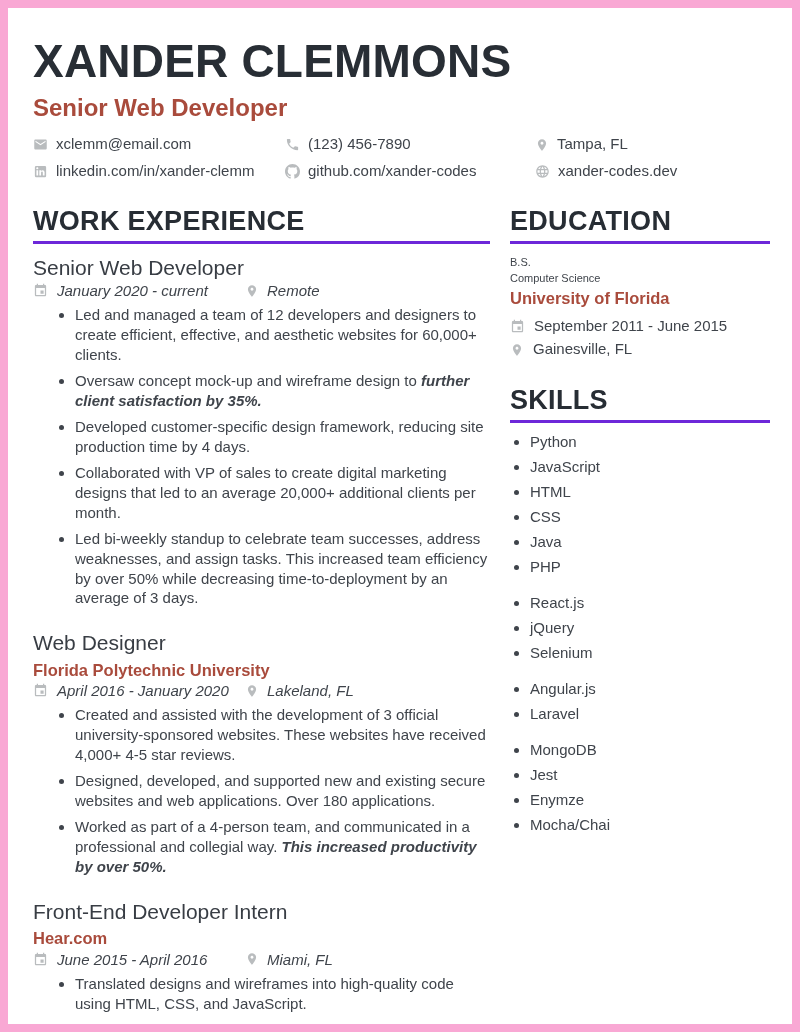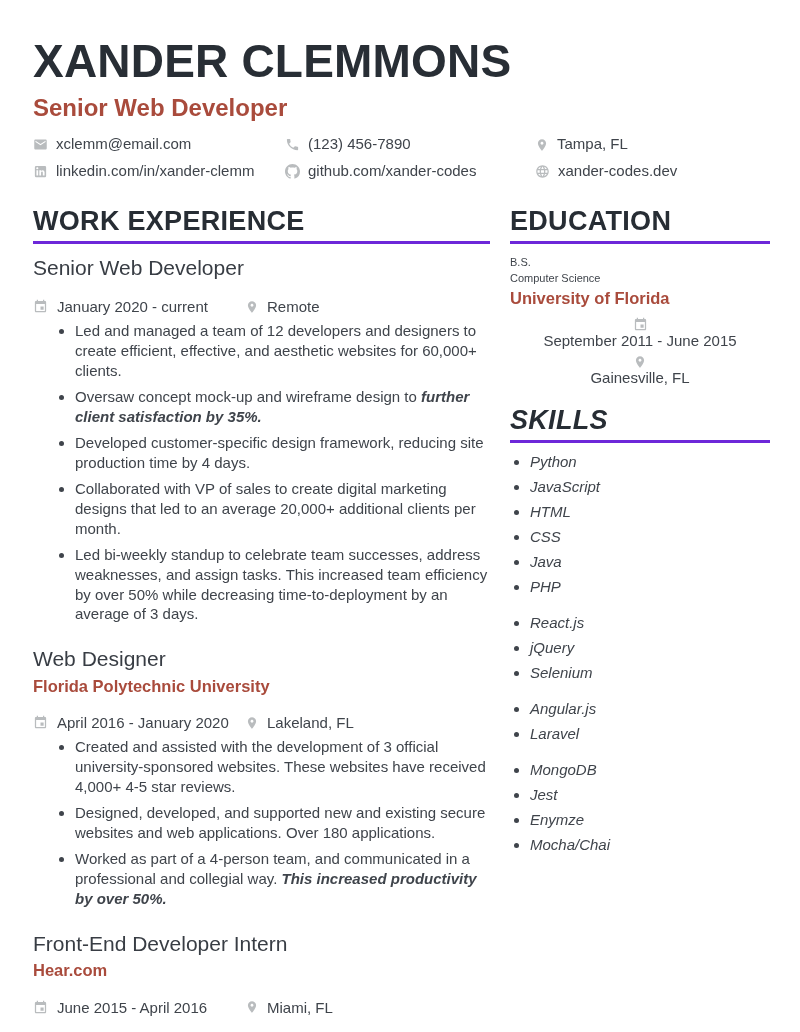--- a/index.html
+++ b/index.html
@@ -1,18 +1,18 @@
 <!DOCTYPE html>
 <html><head>
 <meta charset="utf-8">
 <style>
   * { box-sizing: border-box; }
   html, body { margin: 0; padding: 0; background: #000; }
   .frame {
-    width: 800px; height: 1032px; background: #ffffff; padding: 8px;
+    width: 800px; height: 1032px; background: #f9a8d4; padding: 8px;
   }
   .sheet {
     width: 100%; height: 100%; background: #fff; overflow: hidden;
     padding: 30px 22px 24px 25px;
     font-family: "Liberation Sans", sans-serif;
     color: #3f444b;
   }
   
   .name {
     margin: 0; font-size: 46px; font-weight: 800; line-height: 1.04;
@@ -36,33 +36,33 @@
   .section-heading {
     margin: 0; font-size: 27px; font-weight: 800; color: #272d34;
     letter-spacing: 0.3px; line-height: 1.1;
     border-bottom: 3px solid #6d28d9; padding-bottom: 4px;
   }
   
   .job { margin-top: 11px; }
   .job + .job { margin-top: 22px; }
   .job-title { font-size: 21px; font-weight: 400; color: #383d44; line-height: 1.2; }
   .company { font-size: 16.5px; font-weight: 700; color: #a94b3c; margin-top: 5px; line-height: 1.2; }
-  .meta-row { display: flex; align-items: center; margin-top: 18px; font-size: 15px; }
+  .meta-row { display: flex; align-items: center; margin-top: 2px; font-size: 15px; font-style: italic; }
   .meta-date { display: flex; align-items: center; gap: 9px; width: 212px; }
   .meta-loc  { display: flex; align-items: center; gap: 8px; }
   ul.bullets { margin: 6px 0 0; padding-left: 42px; }
   ul.bullets li { margin-bottom: 6px; font-size: 15px; line-height: 1.33; }
   .em { font-weight: 700; font-style: italic; }
   
   .edu-block { margin-top: 11px; }
   .edu-line { font-size: 11px; line-height: 1.45; }
   .edu-school { font-size: 16.5px; font-weight: 700; color: #a94b3c; line-height: 1.45; }
-  .edu-meta { display: flex; align-items: center; font-size: 15px; margin-top: 6px; flex-direction: column; }
-  
-  .skills-heading-wrap { margin-top: 20px; font-style: italic; }
+  .edu-meta { display: flex; align-items: flex-end; gap: 9px; font-size: 15px; margin-top: 6px; }
+  
+  .skills-heading-wrap { margin-top: 29px; }
   .skills-list { margin-top: 10px; }
   ul.skill-group { margin: 0 0 18px; padding-left: 20px; list-style: disc; }
   ul.skill-group:last-child { margin-bottom: 0; }
   ul.skill-group li { font-size: 15px; margin-bottom: 7px; line-height: 1.2; }
 </style>
 </head>
 <body>
 
 <div class="frame">
   <div class="sheet">

